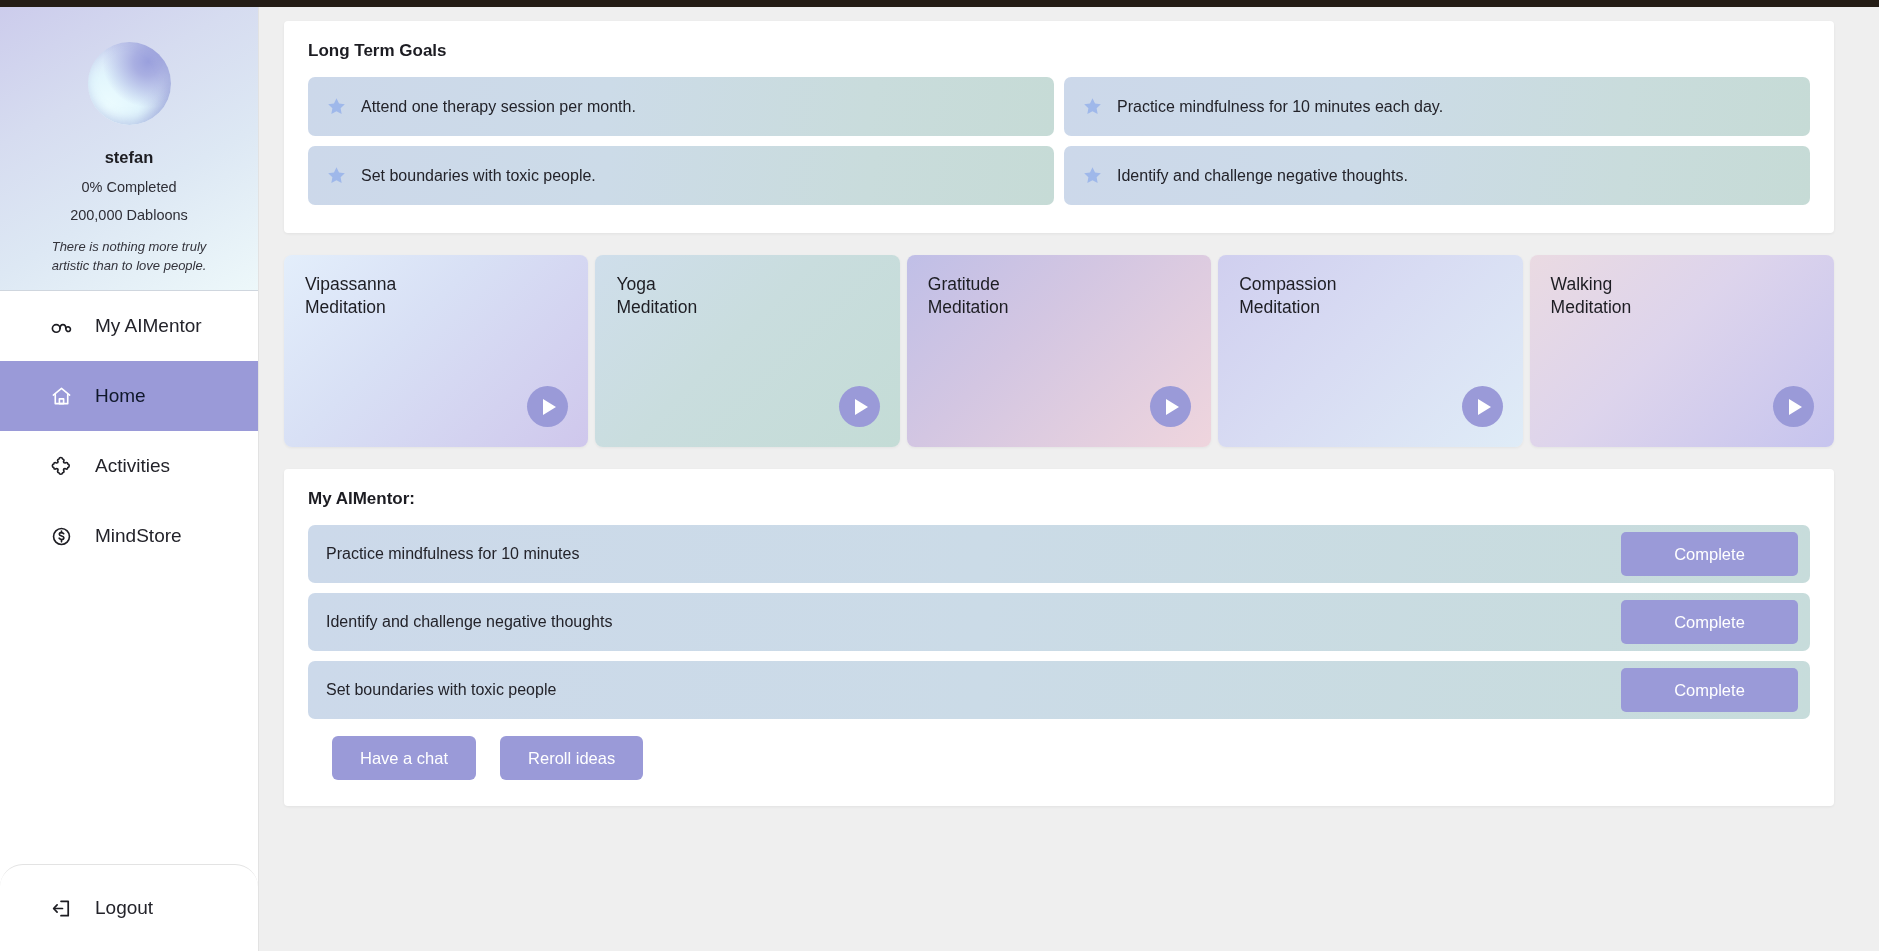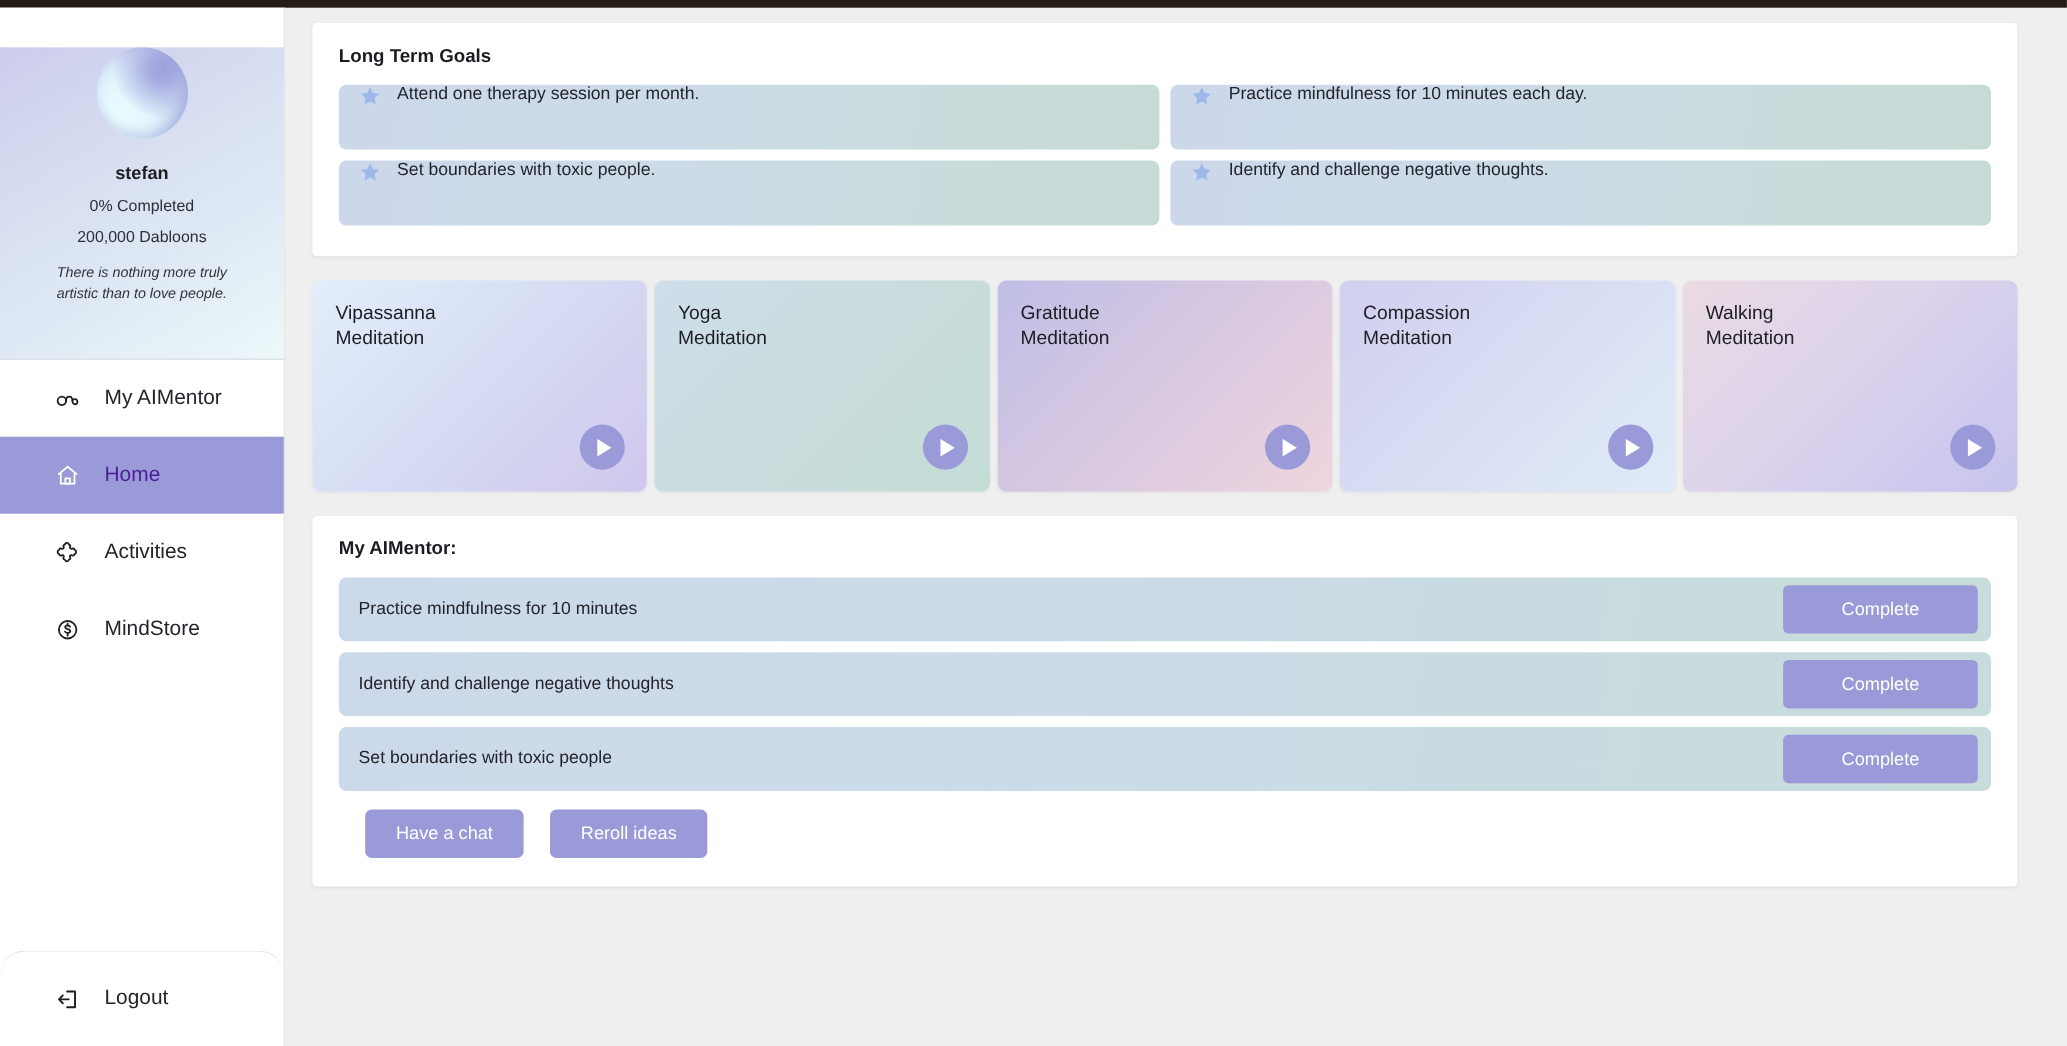--- a/index.html
+++ b/index.html
@@ -40,23 +40,23 @@
     flex-direction: column;
     border-right: 1px solid #e2e2e2;
   }
 
   .profile-card {
     height: 284px;
     background: linear-gradient(150deg, #ccccec 0%, #d6dcf0 32%, #dde8f4 62%, #edf8fa 100%);
     display: flex;
     flex-direction: column;
     align-items: center;
+    padding-top: 35px;
     border-bottom: 1px solid #cfd6de;
     flex: none;
-    margin-top: 36px;
   }
 
   .avatar {
     width: 83px;
     height: 83px;
     border-radius: 50%;
     background:
       radial-gradient(circle at 72% 24%, #9aa0dd 0%, #a9afe2 16%, transparent 52%),
       radial-gradient(circle at 24% 78%, #ecfcff 0%, #e2f6fd 34%, transparent 70%),
       linear-gradient(145deg, #c7cdee 0%, #e6f2fb 48%, #a7b2e0 100%);
@@ -99,21 +99,21 @@
     gap: 22px;
     font-size: 19px;
     color: #23232a;
     cursor: pointer;
     user-select: none;
   }
   .nav-item .ico { width: 23px; height: 23px; display: flex; align-items: center; justify-content: center; flex: none; }
   .nav-item .ico svg { display: block; }
   .nav-item.active {
     background: #9a9ad8;
-    color: #4c1d95;
+    color: #0f172a;
   }
   .nav-item.active .ico svg { stroke: #ffffff; }
 
   .nav-spacer { flex: 1; }
 
   .nav-footer {
     border-top: 1px solid #e3e3e3;
     padding: 0;
     border-radius: 23px;
   }
@@ -150,20 +150,21 @@
   .goals-grid {
     display: grid;
     grid-template-columns: 1fr 1fr;
     gap: 10px 10px;
   }
   .goal-card {
     height: 59px;
     border-radius: 7px;
     background: linear-gradient(100deg, #ccd8ea 0%, #ccdbe8 40%, #c9dcdc 75%, #c6dbd6 100%);
     display: flex;
+    align-items: center;
     padding-left: 18px;
     gap: 14px;
     cursor: pointer;
   }
   .goal-card .star { flex: none; width: 21px; height: 21px; }
   .goal-text {
     font-size: 16px;
     color: #23232a;
   }
 

